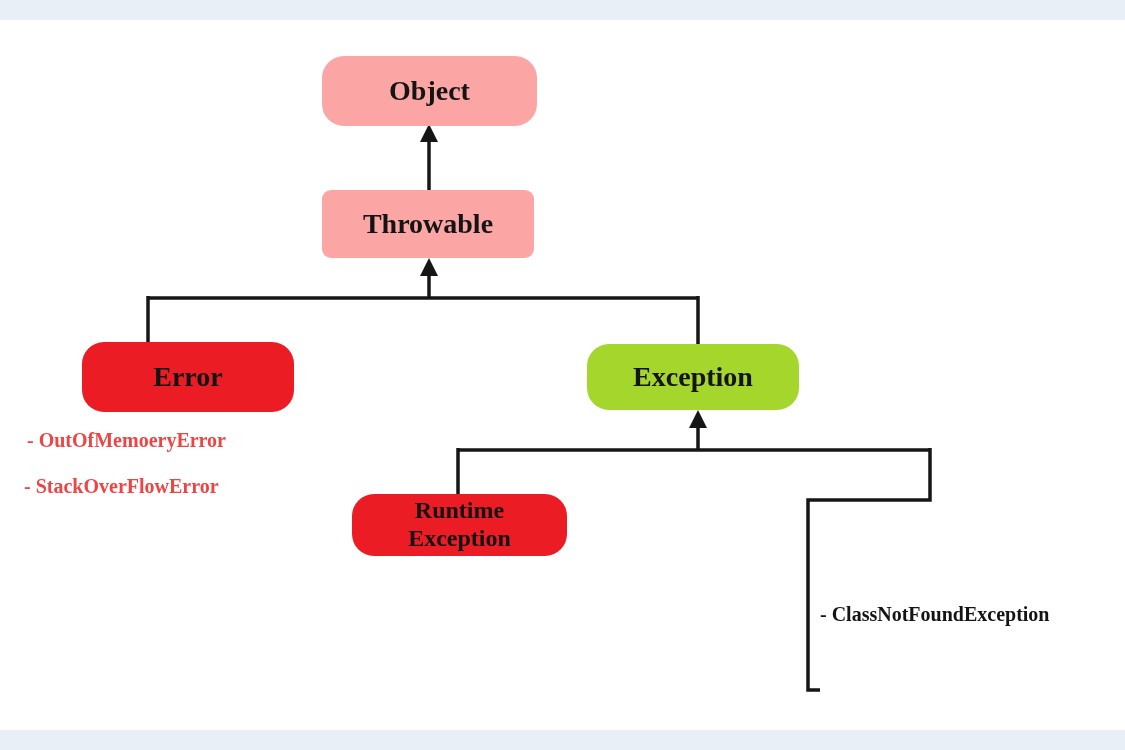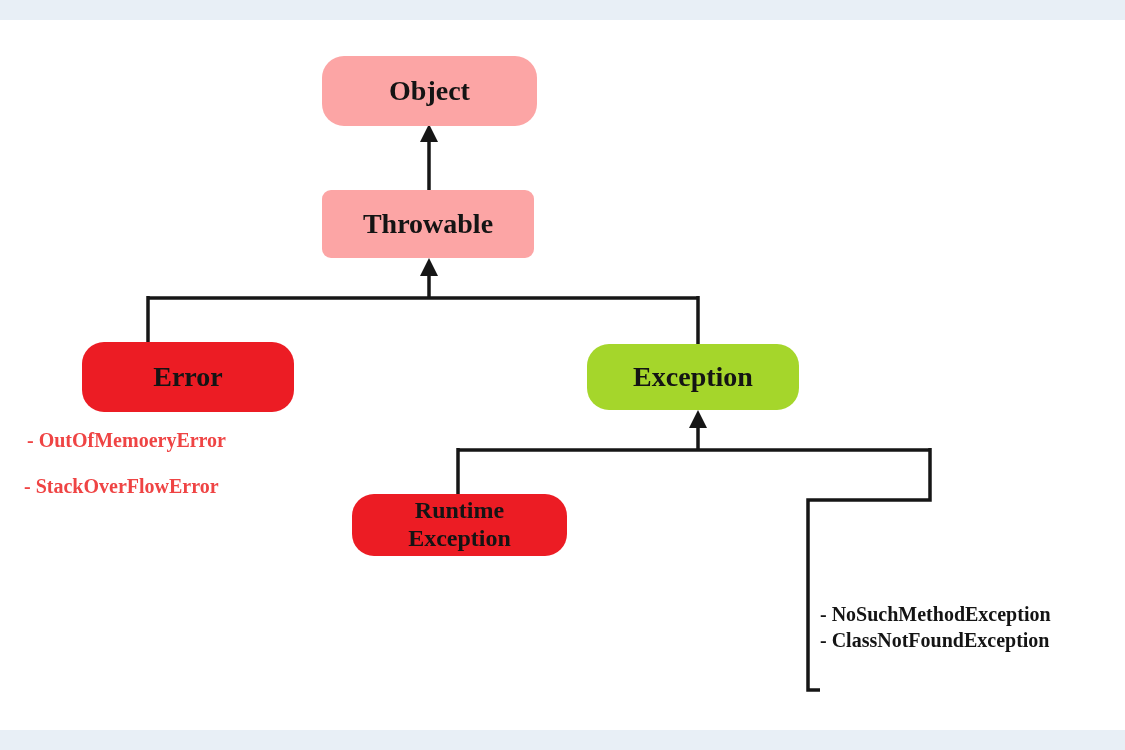--- a/index.html
+++ b/index.html
@@ -132,17 +132,16 @@
   <div class="node red" id="n-runtime">
     <span>Runtime</span>
     <span>Exception</span>
   </div>
 
   <div class="leaf-item" id="err-item-0">- OutOfMemoeryError</div>
   <div class="leaf-item" id="err-item-1">- StackOverFlowError</div>
 
 
   <div class="leaf-list" id="io-list">
-    <div class="row">- NoSuchMethodException</div>
     <div class="row">- ClassNotFoundException</div>
   </div>
 
 </div>
 
 </body></html>

